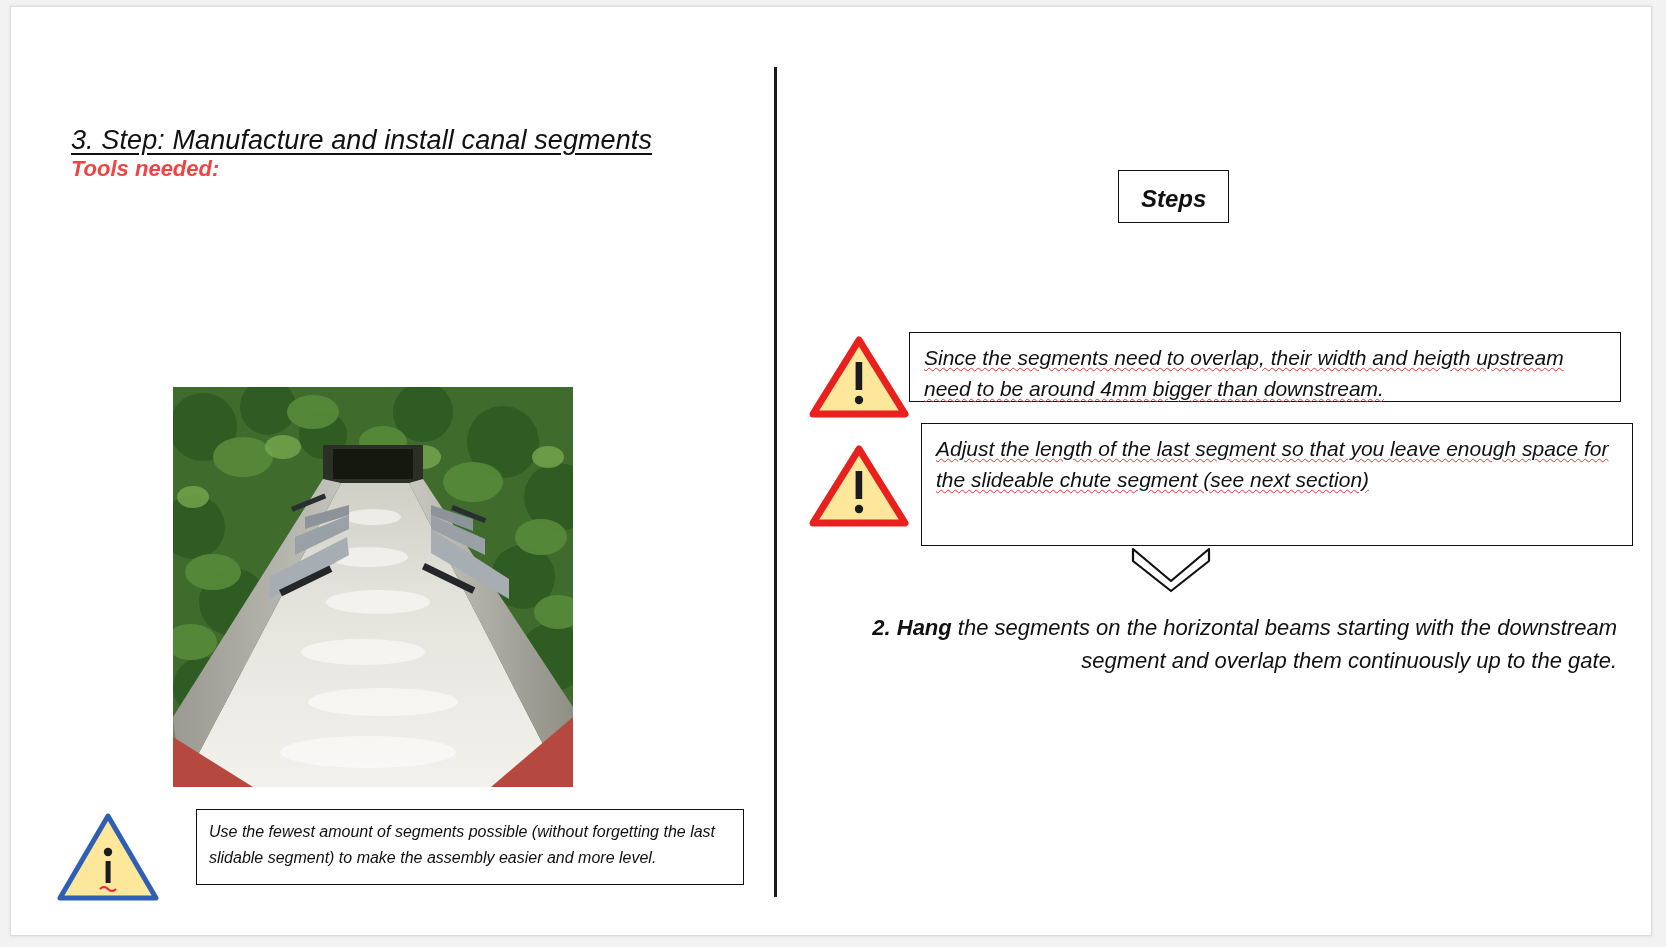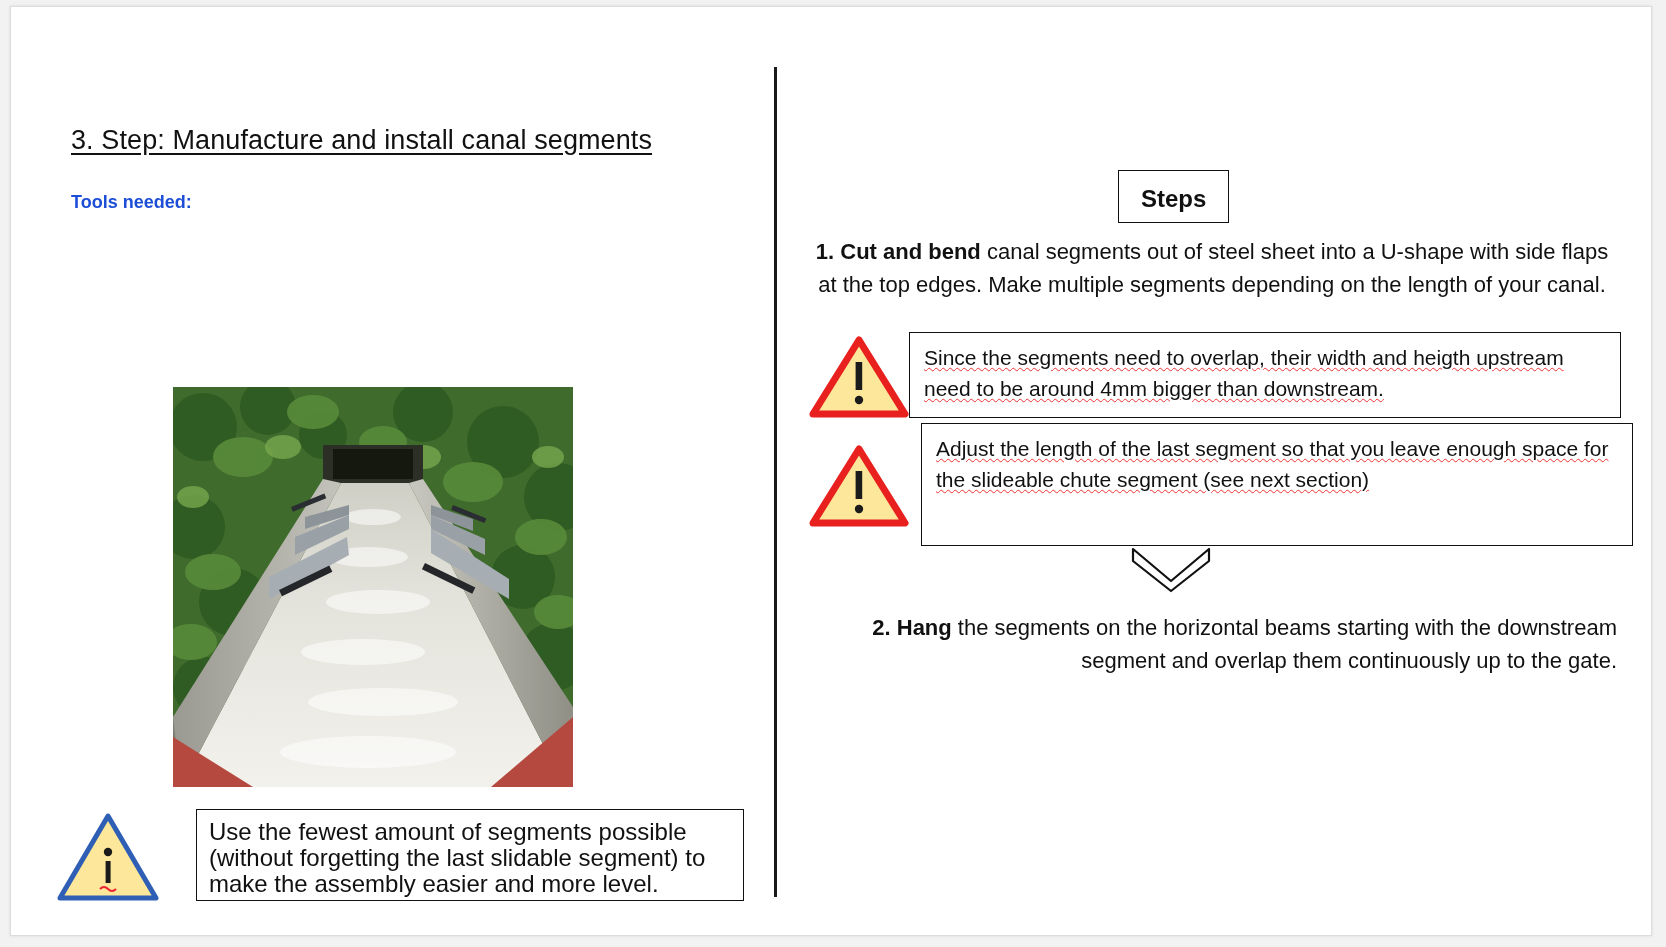--- a/index.html
+++ b/index.html
@@ -9,20 +9,21 @@
   }
   body {
     font-family: "Liberation Sans", sans-serif;
   }
   .page {
     position: relative;
     width: 1666px;
     height: 947px;
     background: #f2f2f2;
     overflow: hidden;
+    font-style: italic;
   }
   .slide {
     position: absolute;
     left: 10px;
     top: 6px;
     width: 1640px;
     height: 928px;
     background: #ffffff;
     border: 1px solid #dcdcdc;
     box-shadow: 0 0 3px rgba(0,0,0,0.10);
@@ -48,24 +49,23 @@
   }
   .section-title {
     font-size: 27px;
     color: #111;
     text-decoration: underline;
     text-underline-offset: 4px;
     letter-spacing: 0.1px;
     white-space: nowrap;
   }
   .tools-label {
-    margin-top: 36px;
-    font-size: 18px;
+    font-size: 22px;
     font-weight: bold;
-    color: #1d4ed8;
+    color: #ef4444;
   }
   ul.tools {
     margin: 8px 0 0 0;
     padding-left: 62px;
     list-style: none;
   }
   ul.tools li {
     position: relative;
     font-size: 22px;
     color: #111;
@@ -112,25 +112,25 @@
     left: 0;
     top: 0;
     width: 104px;
     height: 90px;
   }
   .info-box {
     position: absolute;
     left: 140px;
     top: -3px;
     width: 548px;
-    height: 92px;
+    height: 76px;
     border: 1px solid #111;
     box-sizing: border-box;
     padding: 9px 12px 0 12px;
-    font-size: 24px;
+    font-size: 16px;
     line-height: 26px;
     color: #111;
   }
 
   
   .right-col {
     position: absolute;
     left: 790px;
     top: 0;
     width: 840px;
@@ -181,21 +181,21 @@
     border: 1.5px solid #111;
     box-sizing: border-box;
     background: #fff;
     padding: 9px 12px 8px 14px;
     font-size: 21px;
     line-height: 31px;
     color: #111;
   }
   .warn1 { top: 325px; height: 86px; }
   .warn1 .tri-warn { left: 8px; top: 4px; }
-  .warn1 .warn-box { left: 108px; top: 0; width: 712px; height: 86px; }
+  .warn1 .warn-box { left: 108px; top: 0; width: 712px; height: 70px; }
 
   .warn2 { top: 416px; height: 110px; }
   .warn2 .tri-warn { left: 8px; top: 22px; }
   .warn2 .warn-box { left: 120px; top: 0; width: 712px; height: 123px; }
 
   .chevron {
     position: absolute;
     left: 330px;
     top: 540px;
     width: 80px;
@@ -320,23 +320,20 @@
       </div>
       <div class="info-box">
         <span>Use the fewest amount of segments possible (without forgetting the last slidable segment) to make the assembly easier and more level.</span>
       </div>
     </div>
 
     <div class="right-col">
 
       <div class="steps-badge">Steps</div>
 
-      <div class="para para1">
-        <b>1. Cut and bend</b><span> canal segments out of steel sheet into a U-shape with side flaps at the top edges. Make multiple segments depending on the length of your canal.</span>
-      </div>
 
       <div class="warn-row warn1">
         <div class="tri-warn">
           <svg width="100" height="82" viewBox="0 0 100 82" xmlns="http://www.w3.org/2000/svg">
             <polygon points="50,4 96,78 4,78" fill="#fde79a" stroke="#e8201e" stroke-width="7" stroke-linejoin="round"></polygon>
             <rect x="46.6" y="26" width="6.6" height="28" fill="#1b1b1b"></rect>
             <circle cx="50" cy="64" r="4.2" fill="#1b1b1b"></circle>
           </svg>
         </div>
         <div class="warn-box">

